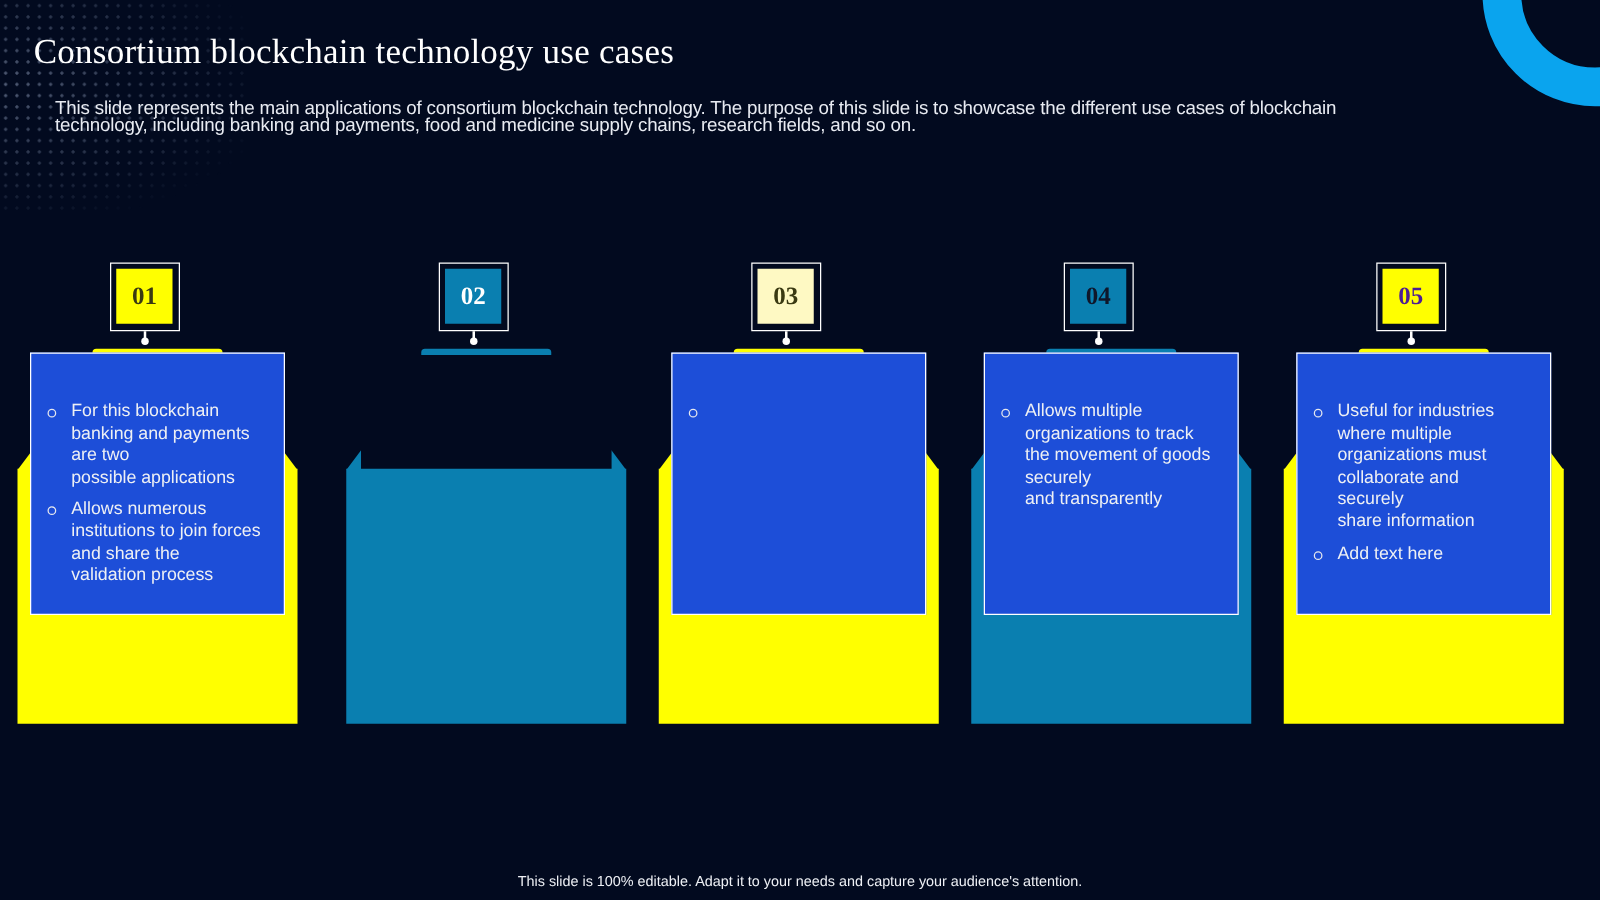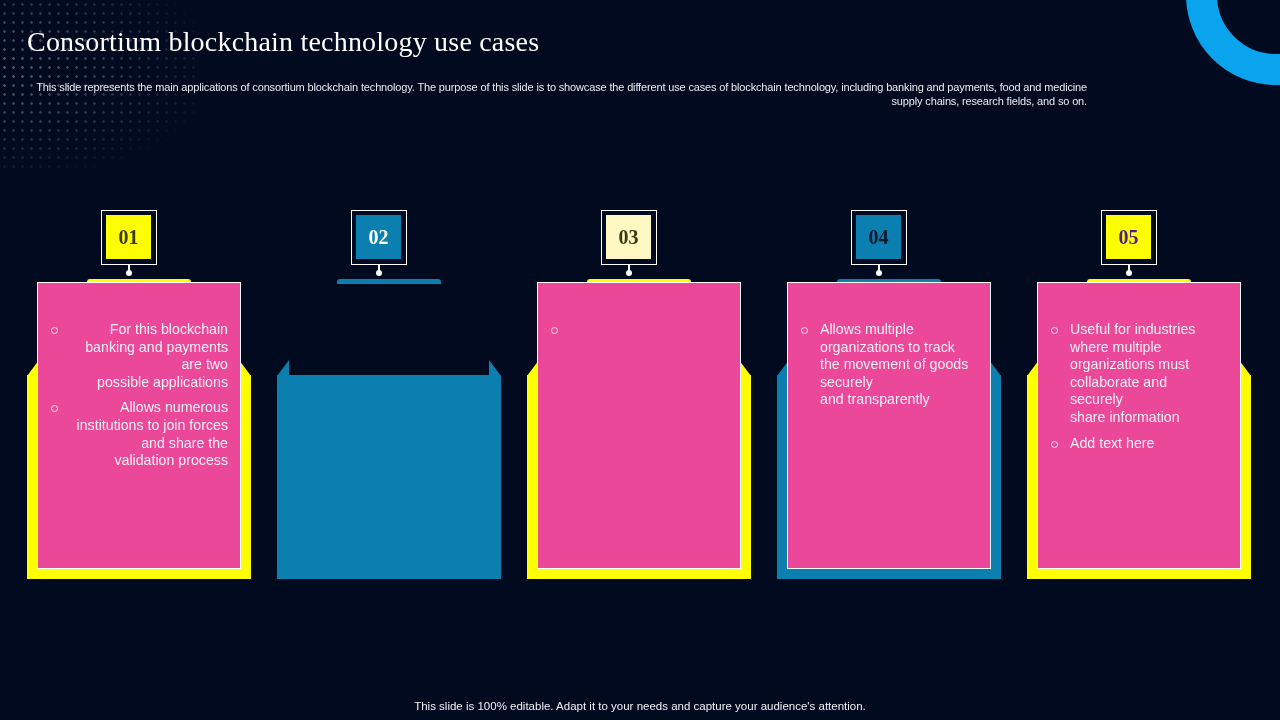--- a/index.html
+++ b/index.html
@@ -20,22 +20,22 @@
       position: absolute; left: 1186px; top: -95px; width: 180px; height: 180px;
       border-radius: 50%; border: 31px solid #0aa4ee;
     }
 
     .title {
       position: absolute; left: 27px; top: 26px;
       font-family: "Liberation Serif", serif; font-size: 28px; font-weight: normal;
       letter-spacing: 0.2px; color: #ffffff; white-space: nowrap;
     }
     .subtitle {
-      position: absolute; left: 27px; top: 80px; width: 1060px;
-      font-size: 11px; line-height: 14px; color: #e8ebf2; letter-spacing: -0.15px; text-align: right;
+      position: absolute; left: 44px; top: 80px; width: 1060px;
+      font-size: 15px; line-height: 14px; color: #e8ebf2; letter-spacing: -0.15px;
     }
 
     .card-col { position: absolute; top: 210px; width: 226px; height: 370px; }
     .num-frame {
       position: absolute; left: 74px; top: 0; width: 56px; height: 55px;
       border: 1.5px solid #ffffff; background: #020a1f;
     }
     .num-box {
       position: absolute; left: 4px; top: 4px; width: 45px; height: 44px;
       display: flex; align-items: center; justify-content: center;
@@ -44,22 +44,22 @@
     .connector { position: absolute; left: 101px; top: 55px; width: 1.5px; height: 8px; background: #fff; }
     .connector-dot { position: absolute; left: 98.5px; top: 60px; width: 6px; height: 6px; border-radius: 50%; background: #fff; }
     .tab-bar { position: absolute; left: 60px; top: 69px; width: 104px; height: 5px; border-radius: 3px 3px 0 0; }
 
     .frame-back { position: absolute; left: 0; top: 165px; width: 224px; height: 204px; }
     .frame-bevel-l, .frame-bevel-r { position: absolute; top: 150px; width: 12px; height: 16px; }
     .frame-bevel-l { left: 0; clip-path: polygon(100% 0, 100% 100%, 0 100%); }
     .frame-bevel-r { right: 2px; clip-path: polygon(0 0, 100% 100%, 0 100%); }
 
     .card {
-      position: absolute; left: 10px; top: 72px; width: 204px; height: 287px;
-      background: #ec4899; border: 1.5px solid #ffffff;
+      position: absolute; left: 10px; top: 72px; width: 204px; height: 210px;
+      background: #1d4ed8; border: 1.5px solid #ffffff;
     }
     .bullets { list-style: none; padding: 38px 12px 0 12px; }
     .bullets li {
       position: relative; padding-left: 20px; margin-bottom: 8px;
       font-size: 14.2px; line-height: 17.6px; color: #eef0f4; white-space: pre-line;
     }
     .bullets li .bullet-icon {
       position: absolute; left: 1px; top: 6px; width: 7px; height: 7px;
       border: 1.2px solid #e6e8ee; border-radius: 50%;
     }
@@ -72,21 +72,21 @@
 </head>
 <body>
 
 <div class="dots"></div>
 <div class="arc"></div>
 
 <h1 class="title">Consortium blockchain technology use cases</h1>
 <p class="subtitle">This slide represents the main applications of consortium blockchain technology. The purpose of this slide is to showcase the different use cases of blockchain technology, including banking and payments, food and medicine supply chains, research fields, and so on.</p>
 
 <div id="cards">
-    <div class="card-col" style="left: 27px; text-align: right;">
+    <div class="card-col" style="left: 14px;">
       <div class="frame-back" style="background:#ffff00"></div>
       <div class="frame-bevel-l" style="background:#ffff00"></div>
       <div class="frame-bevel-r" style="background:#ffff00"></div>
       <div class="num-frame">
         <div class="num-box" style="background:#ffff00;color:#3a3a12">
           <span>01</span>
         </div>
       </div>
       <div class="connector"></div>
       <div class="connector-dot"></div>

